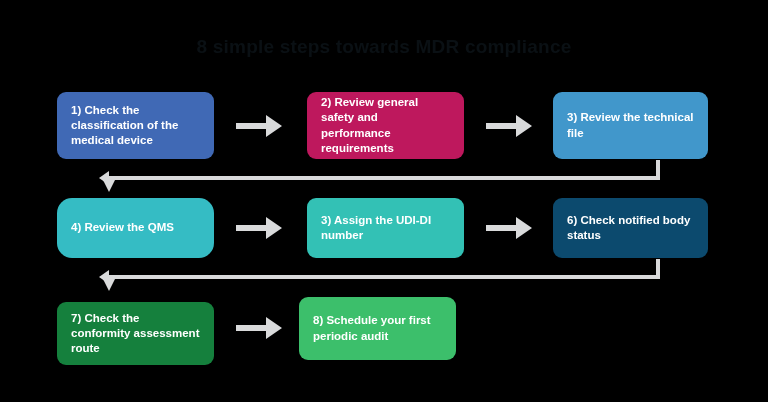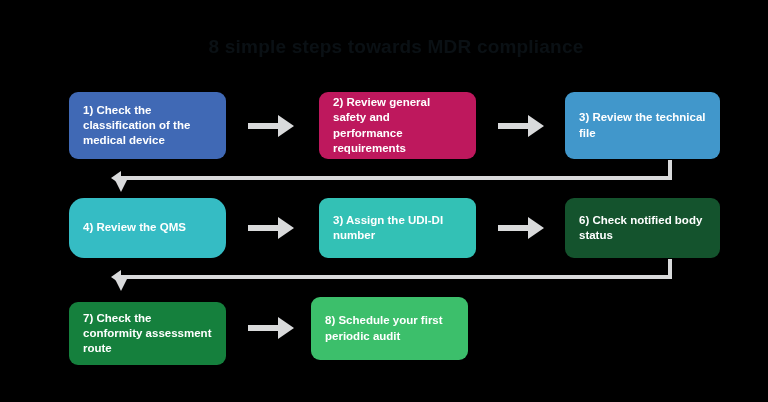--- a/index.html
+++ b/index.html
@@ -12,21 +12,20 @@
     height: 402px;
     overflow: hidden;
     font-family: "Liberation Sans", sans-serif;
   }
 
   #canvas {
     position: relative;
     width: 640px;
     height: 402px;
     background: #000000;
-    margin-left: 12px;
   }
 
   
   #title {
     position: absolute;
     left: 0;
     top: 36px;
     width: 768px;
     text-align: center;
     font-size: 19px;
@@ -55,21 +54,21 @@
   }
 
   
   #node-1 { left: 57px;  top: 92px;  width: 157px; height: 67px; background: #4069b5; }
   #node-2 { left: 307px; top: 92px;  width: 157px; height: 67px; background: #be185d; }
   #node-3 { left: 553px; top: 92px;  width: 155px; height: 67px; background: #4197cb; }
 
   
   #node-4 { left: 57px;  top: 198px; width: 157px; height: 60px; background: #35bcc4; border-radius: 15px; }
   #node-5 { left: 307px; top: 198px; width: 157px; height: 60px; background: #33c1b5; }
-  #node-6 { left: 553px; top: 198px; width: 155px; height: 60px; background: #14532d; }
+  #node-6 { left: 553px; top: 198px; width: 155px; height: 60px; background: #0c4a6e; }
 
   
   #node-7 { left: 57px;  top: 302px; width: 157px; height: 63px; background: #15803d; }
   #node-8 { left: 299px; top: 297px; width: 157px; height: 63px; background: #3cbf6b; }
 
   
   .arrow-right {
     position: absolute;
     width: 48px;
     height: 26px;

